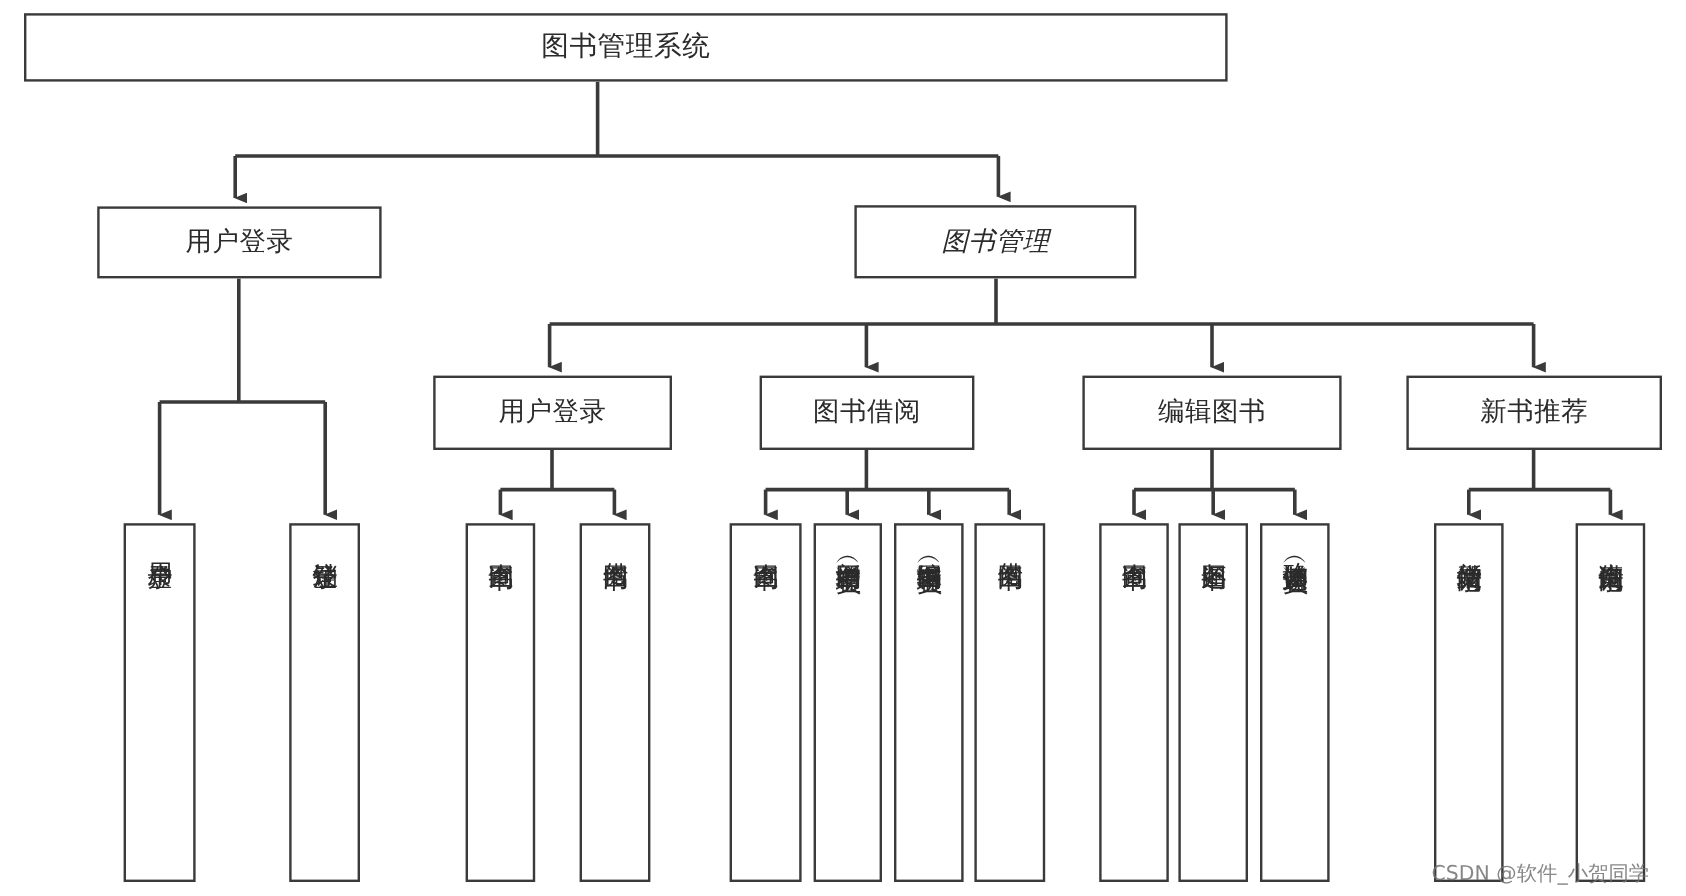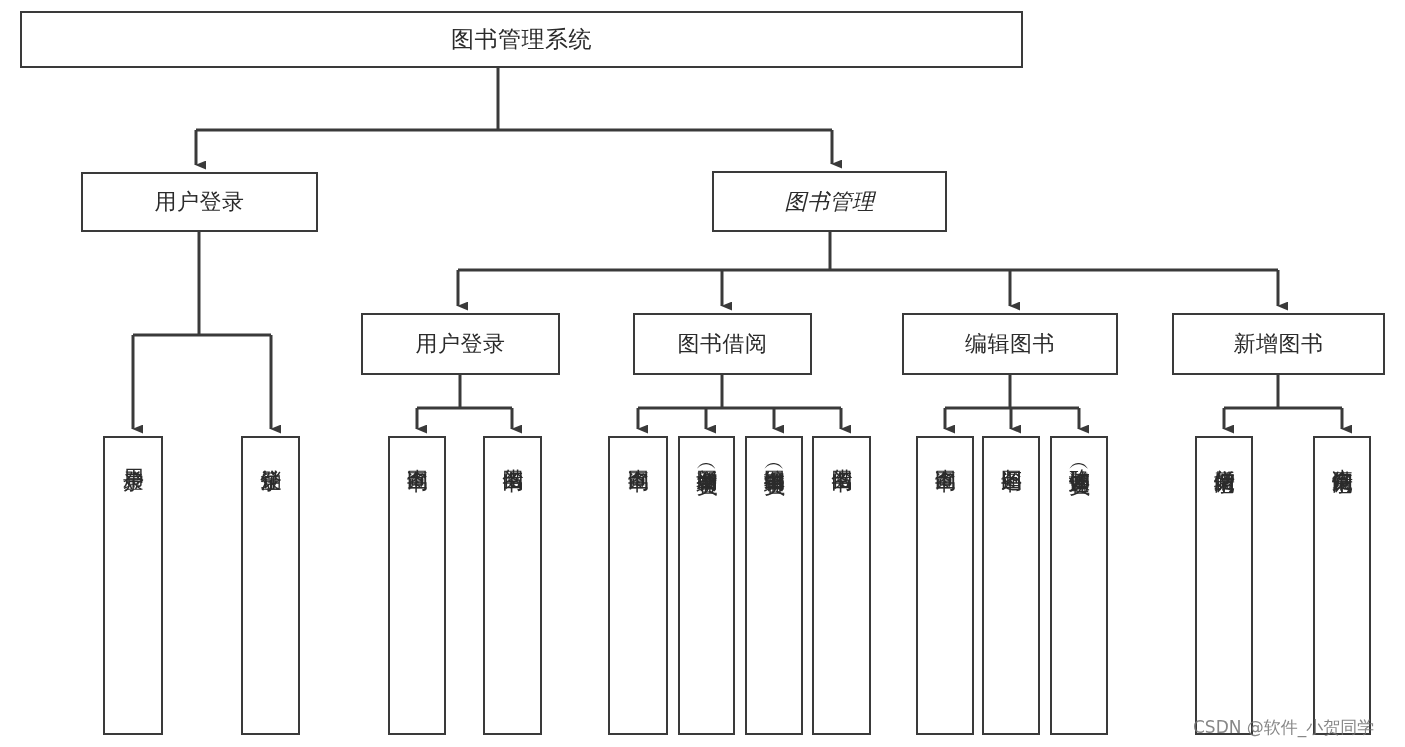--- a/index.html
+++ b/index.html
@@ -138,21 +138,21 @@
   <div class="node-box" style="left:361px; top:313px; width:199px; height:62px;">
     <span class="node-label">用户登录</span>
   </div>
   <div class="node-box" style="left:633px; top:313px; width:179px; height:62px;justify-content:center;">
     <span class="node-label">图书借阅</span>
   </div>
   <div class="node-box" style="left:902px; top:313px; width:216px; height:62px;">
     <span class="node-label">编辑图书</span>
   </div>
   <div class="node-box" style="left:1172px; top:313px; width:213px; height:62px;">
-    <span class="node-label">新增图书</span>
+    <span class="node-label">新书推荐</span>
   </div>
 
   <div class="node-box vertical" style="left:103px; top:436px; width:60px; height:299px;">
     <span class="node-label">用户登录</span>
   </div>
   <div class="node-box vertical" style="left:241px; top:436px; width:59px; height:299px;">
     <span class="node-label">注销登录</span>
   </div>
   <div class="node-box vertical" style="left:388px; top:436px; width:58px; height:299px;">
     <span class="node-label">查询图书</span>

